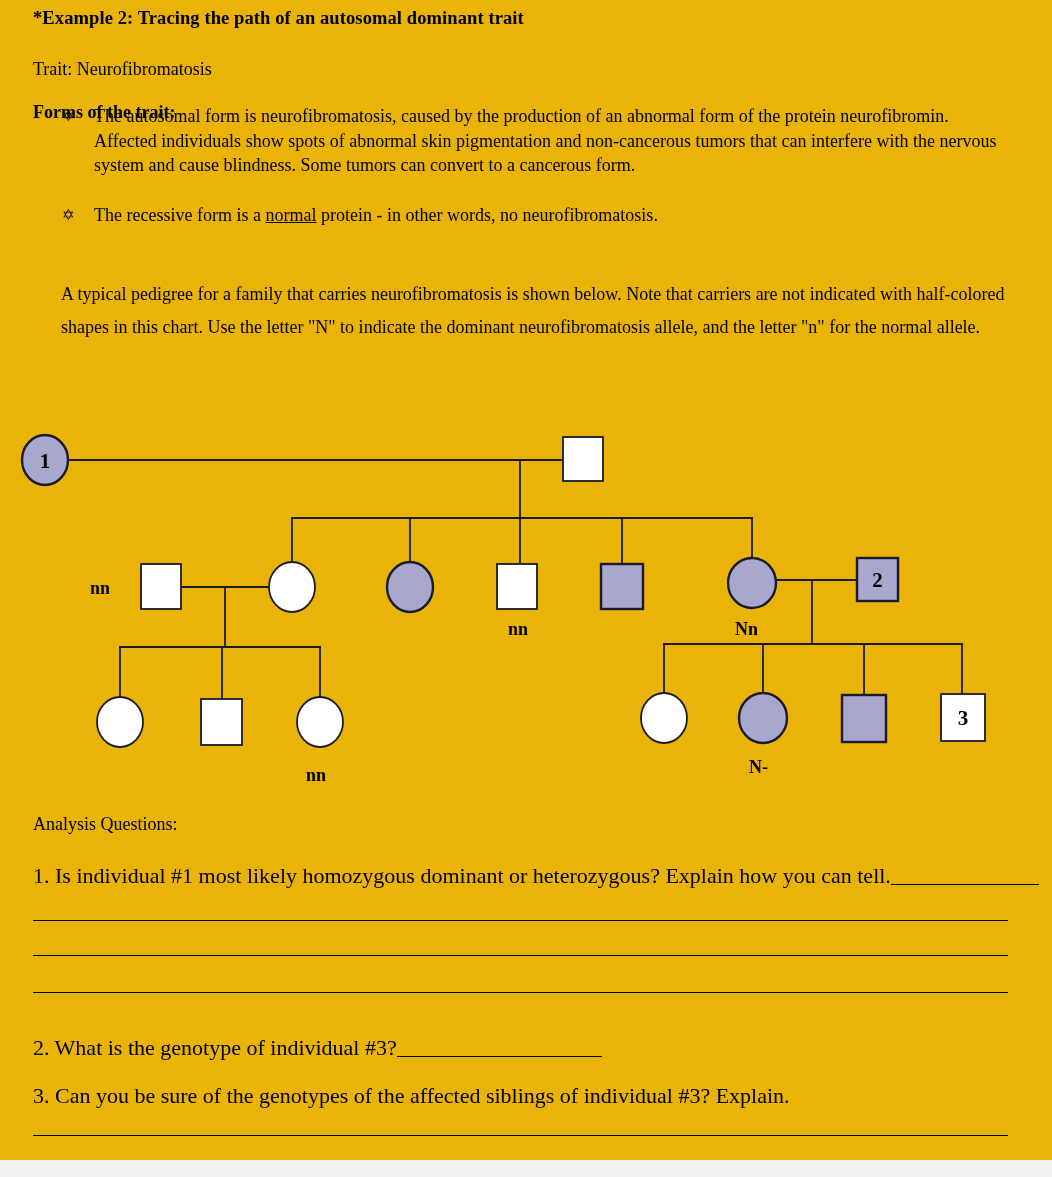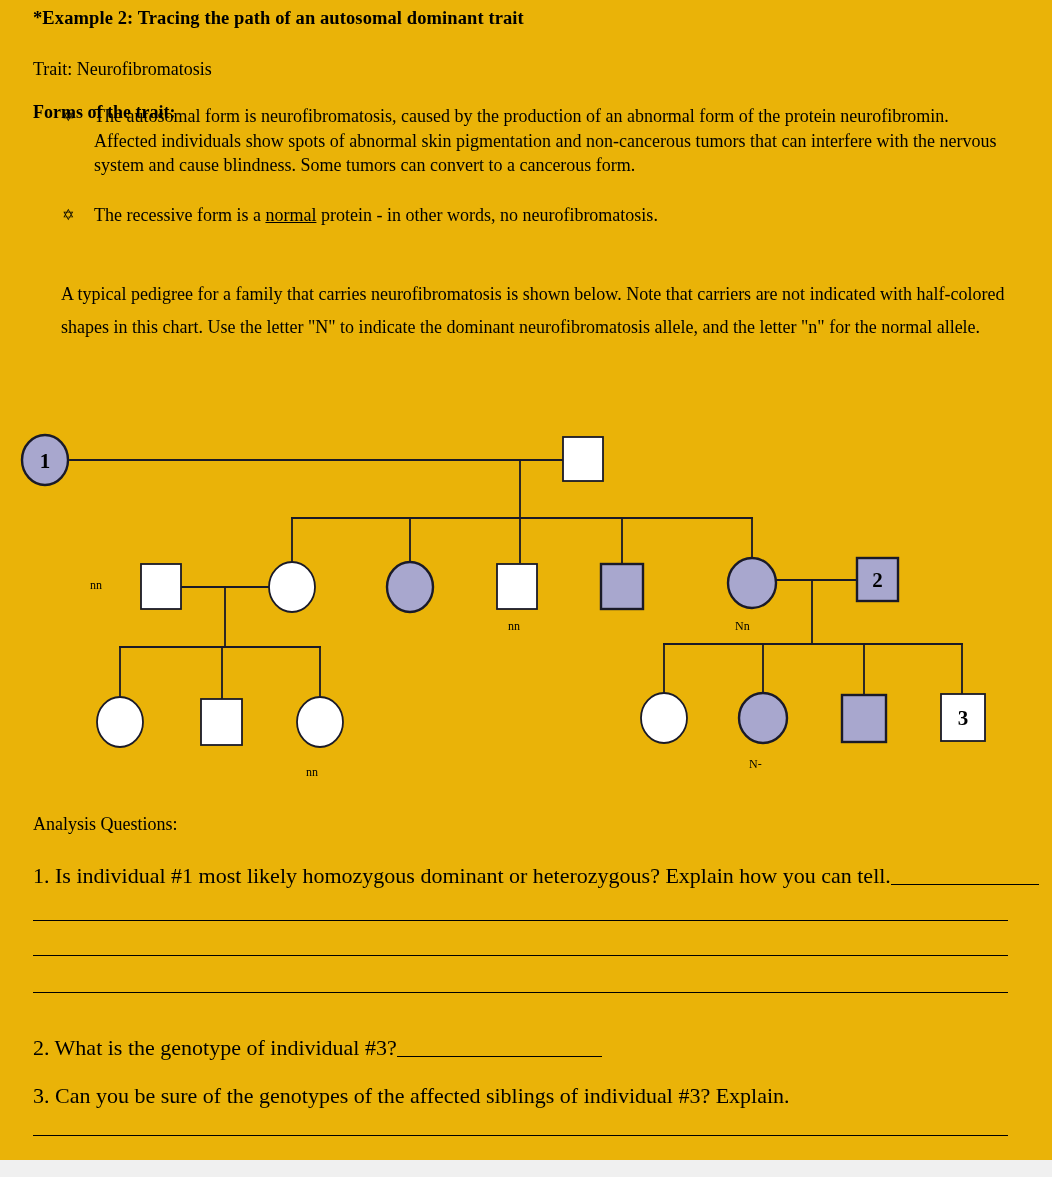--- a/index.html
+++ b/index.html
@@ -120,22 +120,22 @@
   
   #pedigree {
     position: absolute;
     left: 0;
     top: 400px;
     width: 1052px;
     height: 400px;
   }
   .glabel {
     position: absolute;
-    font-size: 12px;
-    font-weight: normal;
+    font-size: 18px;
+    font-weight: bold;
     font-family: "Liberation Serif", "DejaVu Serif", serif;
     white-space: nowrap;
   }
 </style>
 </head>
 <body>
 
 <div class="page">
 
   <div class="title">*Example 2:  Tracing the path of an autosomal dominant trait</div>

